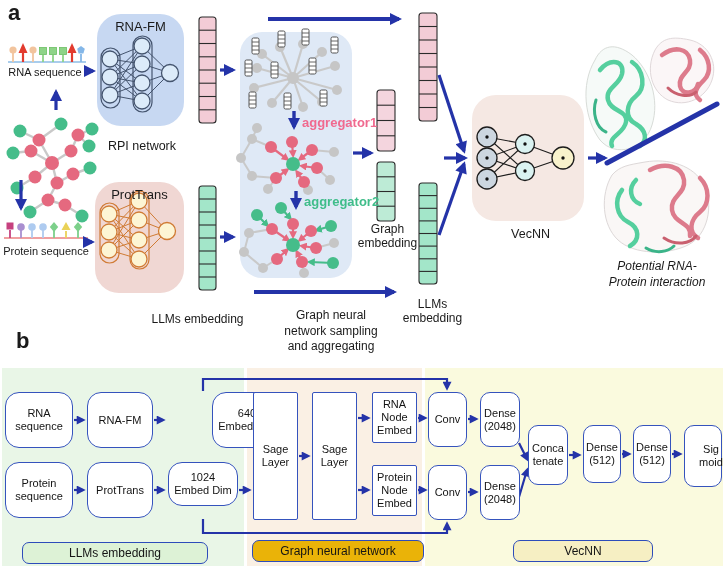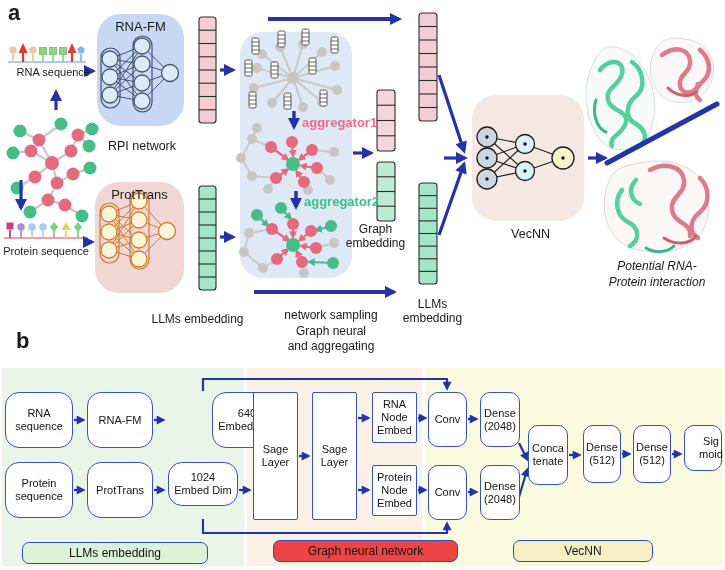--- a/index.html
+++ b/index.html
@@ -487,39 +487,39 @@
     <line x1="519" y1="497" x2="527" y2="470" marker-end="url(#mB)"></line>
     <line x1="569" y1="455" x2="579" y2="455" marker-end="url(#mB)"></line>
     <line x1="622" y1="454" x2="629" y2="454" marker-end="url(#mB)"></line>
     <line x1="672" y1="454" x2="680" y2="454" marker-end="url(#mB)"></line>
     <path d="M203,391 L203,379 L447,379 L447,388" marker-end="url(#mB)"></path>
     <path d="M203,519 L203,533 L447,533 L447,524" marker-end="url(#mB)"></path>
   </g>
 </svg>
 
 <div class="lab panel-letter" style="left:8px;top:0px;">a</div>
-<div class="lab c" style="left:0px;top:66px;width:90px;font-size:11px;text-align:right;">RNA sequence</div>
+<div class="lab c" style="left:0px;top:66px;width:90px;font-size:11px;">RNA sequence</div>
 <div class="lab c" style="left:97px;top:19px;width:87px;font-size:13px;">RNA-FM</div>
 <div class="lab c" style="left:92px;top:139px;width:100px;font-size:12.5px;">RPI network</div>
 <div class="lab c" style="left:95px;top:187px;width:89px;font-size:13px;">ProtTrans</div>
 <div class="lab c" style="left:0px;top:245px;width:92px;font-size:11px;">Protein sequence</div>
 <div class="lab c" style="left:135px;top:312px;width:125px;font-size:12px;">LLMs embedding</div>
 <div class="agg" style="left:302px;top:115px;color:#f0698f;">aggregator1</div>
 <div class="agg" style="left:304px;top:194px;color:#3fbd8a;">aggregator2</div>
-<div class="lab c" style="left:333px;top:222px;width:85px;font-size:12px;line-height:1.2;">
+<div class="lab c" style="left:345px;top:222px;width:85px;font-size:12px;line-height:1.2;">
   <span class="bl">Graph</span>
   <span class="bl">embedding</span>
 </div>
 <div class="lab c" style="left:385px;top:297px;width:95px;font-size:12px;line-height:1.2;">
   <span class="bl">LLMs</span>
   <span class="bl">embedding</span>
 </div>
 <div class="lab c" style="left:266px;top:308px;width:130px;font-size:12px;line-height:1.3;">
+  <span class="bl">Graph neural</span>
   <span class="bl">network sampling</span>
-  <span class="bl">Graph neural</span>
   <span class="bl">and aggregating</span>
 </div>
 <div class="lab c" style="left:488px;top:227px;width:85px;font-size:12.5px;">VecNN</div>
 <div class="lab c" style="left:592px;top:259px;width:130px;font-size:12px;line-height:1.3;font-style:italic;">
   <span class="bl">Potential RNA-</span>
   <span class="bl">Protein interaction</span>
 </div>
 
 <div class="lab panel-letter" style="left:16px;top:328px;">b</div>
 
@@ -582,22 +582,22 @@
       <span class="bl">tenate</span>
 </div>
 <div class="bbox" style="left:583px;top:425px;width:38px;height:58px;border-radius:10px;">
   <span class="bl">Dense</span>
       <span class="bl">(512)</span>
 </div>
 <div class="bbox" style="left:633px;top:425px;width:38px;height:58px;border-radius:10px;">
   <span class="bl">Dense</span>
       <span class="bl">(512)</span>
 </div>
-<div class="bbox" style="left:684px;top:425px;width:38px;height:46px;border-radius:10px;padding-left:16px;">
+<div class="bbox" style="left:684px;top:425px;width:38px;height:62px;border-radius:10px;padding-left:16px;">
   <span class="bl">Sig</span>
       <span class="bl">moid</span>
 </div>
 
 <div class="pill" style="left:22px;top:542px;width:186px;height:22px;background:#ddf2d6;">LLMs embedding</div>
-<div class="pill" style="left:273px;top:540px;width:185px;height:22px;background:#ef4444;">Graph neural network</div>
+<div class="pill" style="left:252px;top:540px;width:172px;height:22px;background:#eab308;">Graph neural network</div>
 <div class="pill" style="left:513px;top:540px;width:140px;height:22px;background:#f6efc3;">VecNN</div>
 
 </div>
 
 </body></html>

